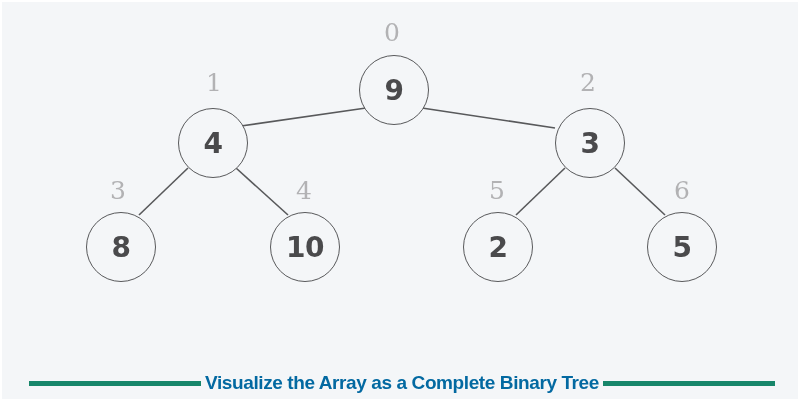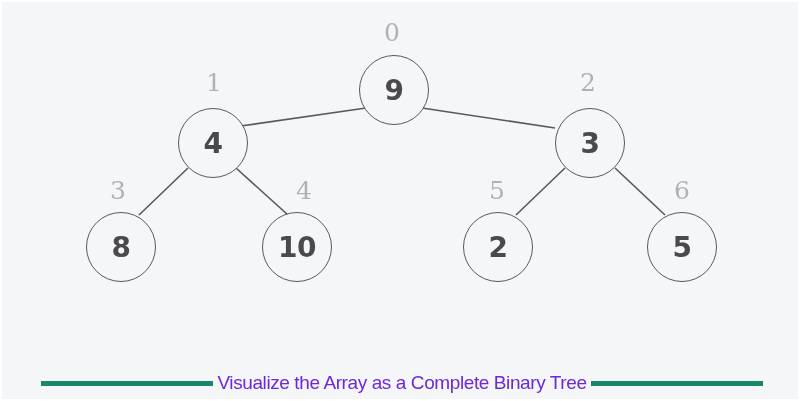--- a/index.html
+++ b/index.html
@@ -68,22 +68,22 @@
   }
   .cap-rule {
     height: 5px;
     background: #17866a;
     flex: 0 0 auto;
   }
   #cap-rule-left  { width: 172px; margin-right: 4px; }
   #cap-rule-right { width: 172px; margin-left: 4px; }
   #caption-text {
     font-size: 19px;
-    font-weight: normal;
-    color: #6d28d9;
+    font-weight: bold;
+    color: #0369a1;
     font-family: "Liberation Sans", sans-serif;
     letter-spacing: -0.4px;
     white-space: nowrap;
   }
 </style>
 </head>
 <body>
 
 <div id="page">
 
@@ -101,21 +101,21 @@
   <div id="nodes-layer">
       <div class="idx" style="left: 382px; top: 18px;">0</div>
       <div class="node" style="left: 357px; top: 53px;">9</div>
       <div class="idx" style="left: 204px; top: 68px;">1</div>
       <div class="node" style="left: 176px; top: 106px;">4</div>
       <div class="idx" style="left: 578px; top: 68px;">2</div>
       <div class="node" style="left: 553px; top: 106px;">3</div>
       <div class="idx" style="left: 108px; top: 176px;">3</div>
       <div class="node" style="left: 84px; top: 210px;">8</div>
       <div class="idx" style="left: 294px; top: 176px;">4</div>
-      <div class="node" style="left: 260px; top: 210px;">10</div>
+      <div class="node" style="left: 268px; top: 210px;">10</div>
       <div class="idx" style="left: 487px; top: 176px;">5</div>
       <div class="node" style="left: 461px; top: 210px;">2</div>
       <div class="idx" style="left: 672px; top: 176px;">6</div>
       <div class="node" style="left: 645px; top: 210px;">5</div>
     </div>
 
   <div id="array-wrap">
     
     
   </div>

